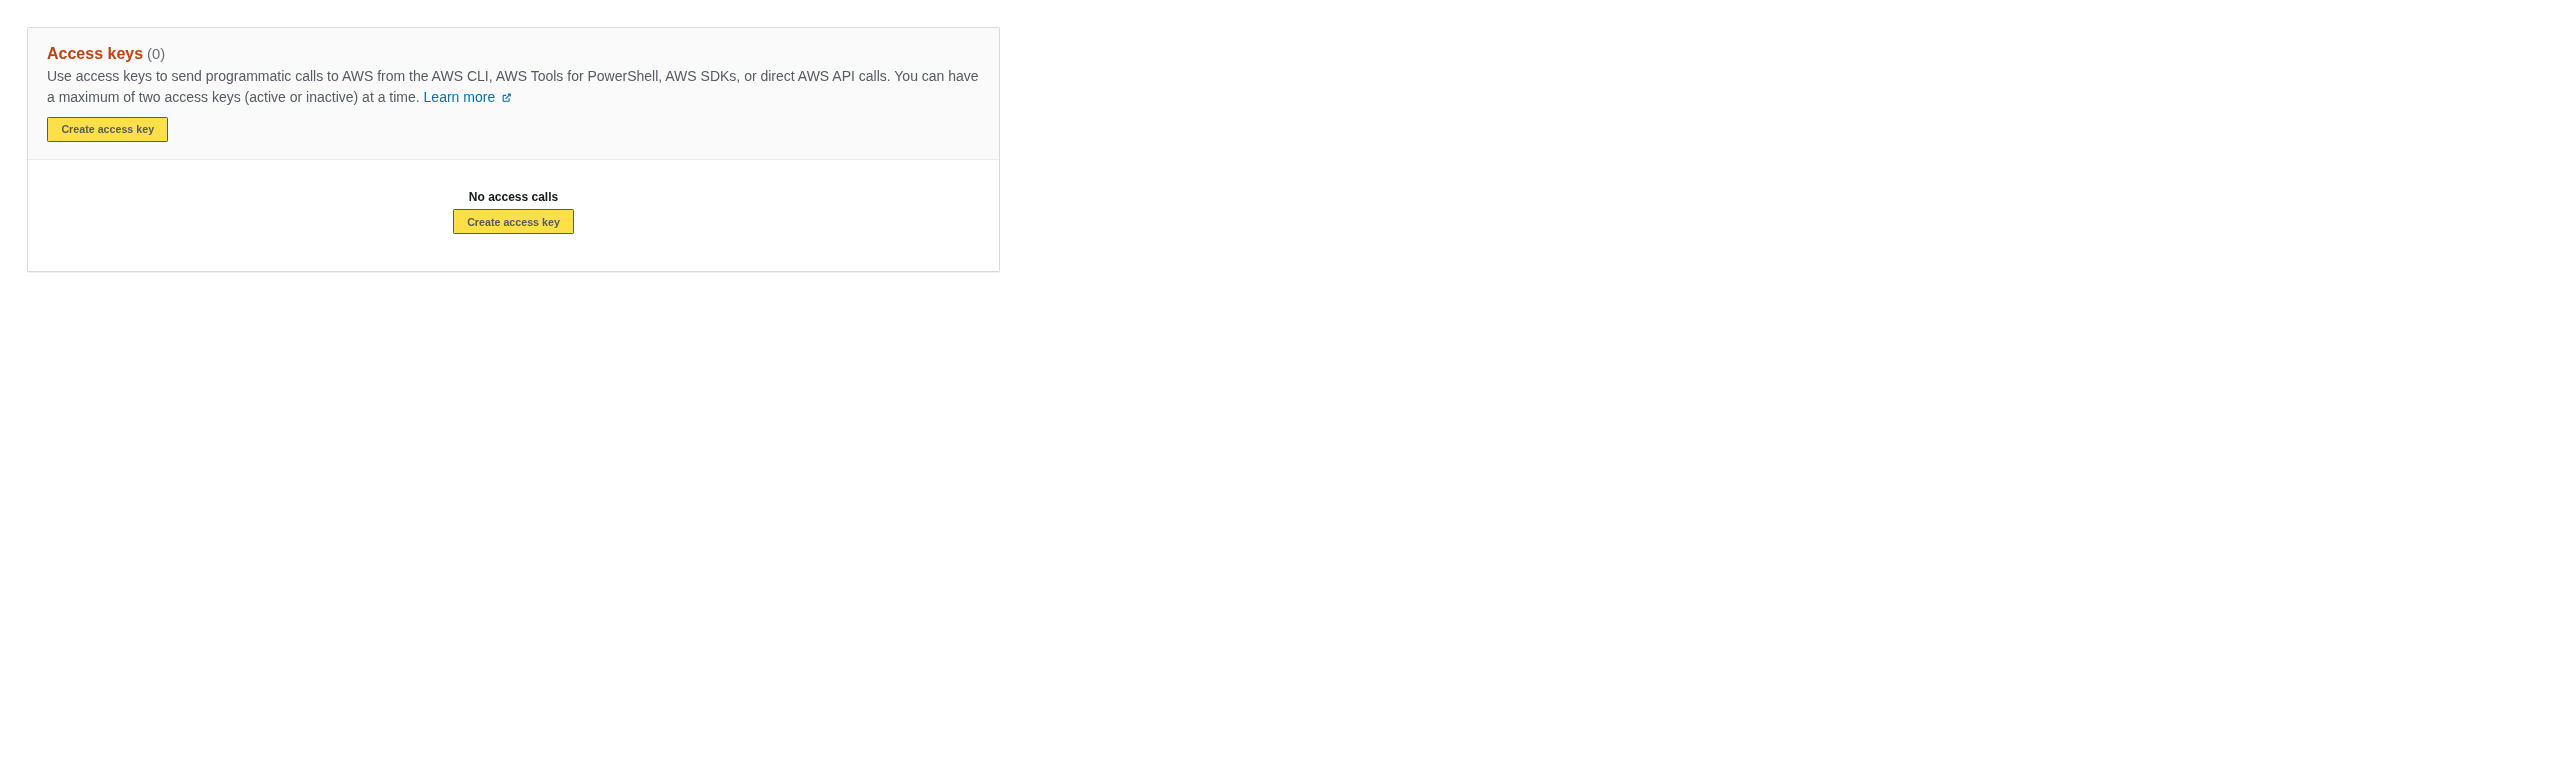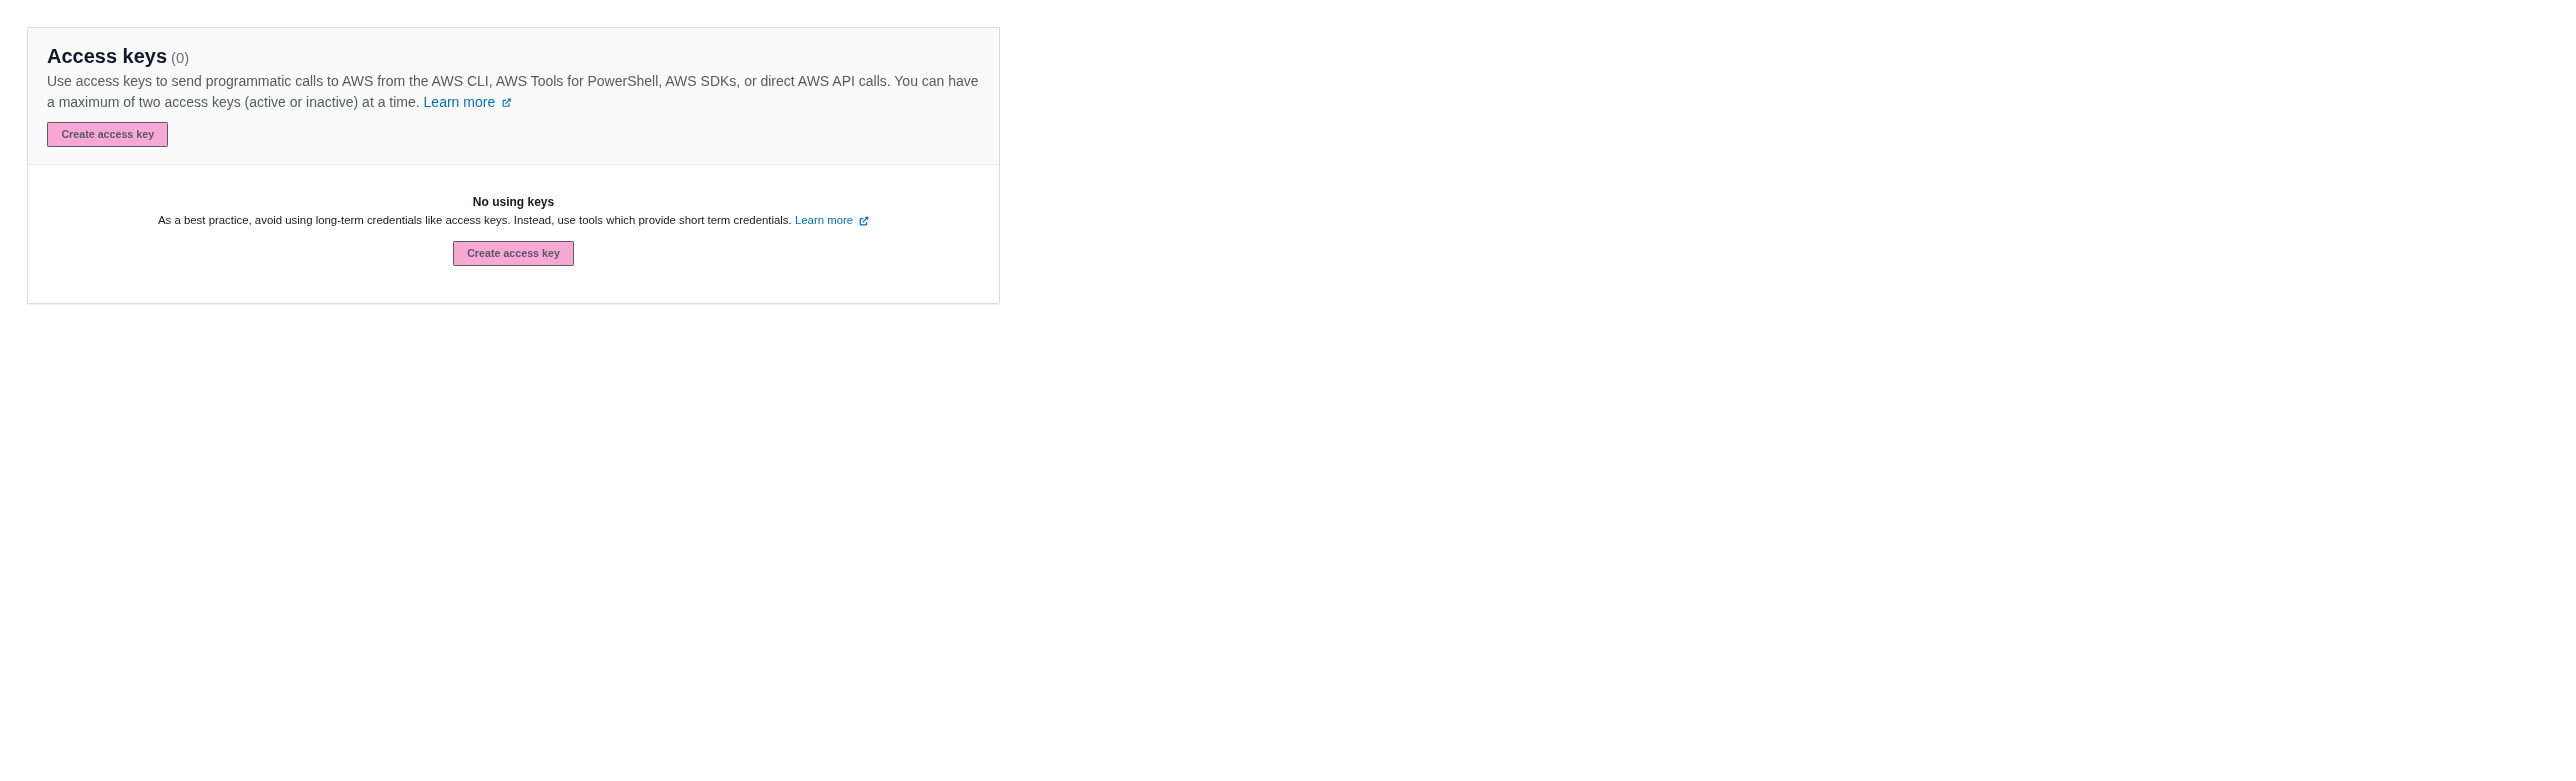--- a/index.html
+++ b/index.html
@@ -25,23 +25,23 @@
       padding: 17px 19px 17px 19px;
       border-bottom: 0.7px solid #eaeded;
     }
     .panel-title-row {
       display: flex;
       align-items: baseline;
       gap: 4px;
       margin-bottom: 2.7px;
     }
     .panel-title {
-      font-size: 20px;
+      font-size: 16px;
       font-weight: 700;
-      color: #0f172a;
+      color: #c2410c;
     }
     .panel-count {
       font-size: 14.8px;
       font-weight: 500;
       color: #687078;
     }
     .panel-description {
       font-size: 14px;
       line-height: 1.5;
       color: #545b64;
@@ -54,21 +54,21 @@
     }
     .external-icon {
       display: inline-flex;
       vertical-align: middle;
       margin-left: 2.7px;
     }
     .btn {
       display: inline-flex;
       align-items: center;
       justify-content: center;
-      background: #f9a8d4;
+      background: #fde047;
       border: 0.7px solid #545b64;
       border-radius: 1.3px;
       padding: 5.4px 13.4px;
       font-size: 10.7px;
       font-weight: 700;
       color: #545b64;
       cursor: pointer;
       font-family: inherit;
     }
     .panel-body {
@@ -109,30 +109,17 @@
             <path d="M6 10L14 2"></path>
             <path d="M12 9v4a1 1 0 0 1-1 1H3a1 1 0 0 1-1-1V5a1 1 0 0 1 1-1h4"></path>
           </svg>
         </span>
       </a>
     </p>
     <button class="btn">Create access key</button>
   </div>
 
   <div class="panel-body">
-    <div class="empty-title">No using keys</div>
-    <p class="empty-desc">
-      <span>As a best practice, avoid using long-term credentials like access keys. Instead, use tools which provide short term credentials. </span>
-      <a class="link nowrap">
-        <span>Learn more</span>
-        <span class="external-icon">
-          <svg width="10" height="10" viewBox="0 0 16 16" fill="none" stroke="#0073bb" stroke-width="2">
-            <path d="M10 2h4v4"></path>
-            <path d="M6 10L14 2"></path>
-            <path d="M12 9v4a1 1 0 0 1-1 1H3a1 1 0 0 1-1-1V5a1 1 0 0 1 1-1h4"></path>
-          </svg>
-        </span>
-      </a>
-    </p>
+    <div class="empty-title">No access calls</div>
     <button class="btn">Create access key</button>
   </div>
 </div>
 
 
 </body></html>

